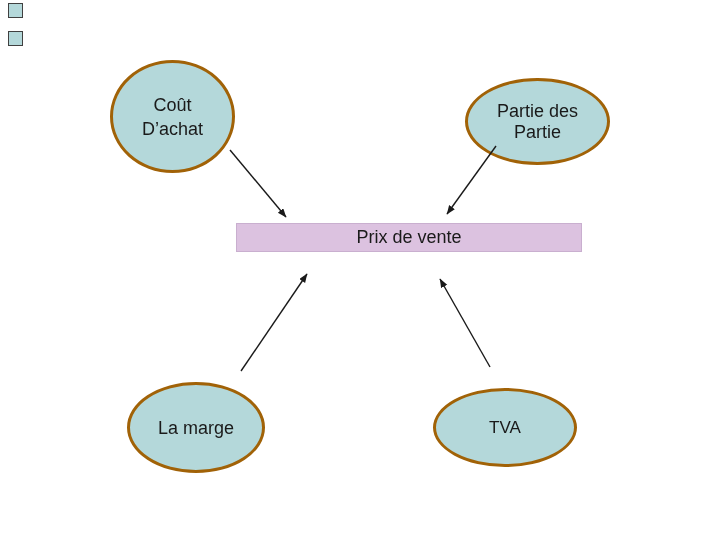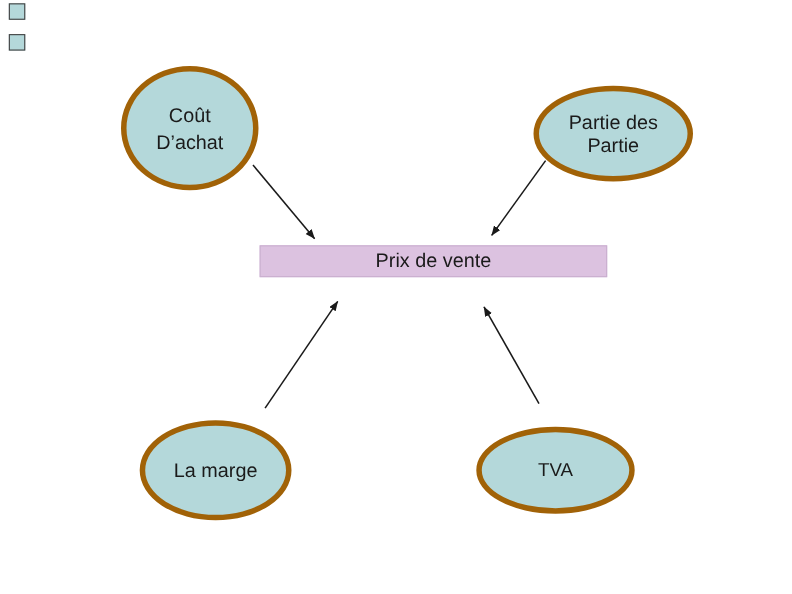--- a/index.html
+++ b/index.html
@@ -13,41 +13,41 @@
     height: 540px;
     background: #ffffff;
     overflow: hidden;
     font-family: "Liberation Sans", sans-serif;
     color: #1a1a1a;
   }
   .node-ellipse {
     position: absolute;
     border-radius: 50%;
     background: #b4d8da;
-    border: 5px solid #a16207;
+    border: 3px solid #a16207;
     display: flex;
     flex-direction: column;
     align-items: center;
     justify-content: center;
     text-align: center;
     box-sizing: border-box;
   }
   .node-line {
     display: block;
     white-space: nowrap;
   }
   #node-cout   { left: 110px; top: 60px;  width: 125px; height: 113px; font-size: 18px; line-height: 24px; }
-  #node-partie { left: 485px; top: 78px;  width: 145px; height: 87px;  font-size: 18px; line-height: 21px; }
+  #node-partie { left: 465px; top: 78px;  width: 145px; height: 87px;  font-size: 18px; line-height: 21px; }
   #node-marge  { left: 127px; top: 382px; width: 138px; height: 91px;  font-size: 18px; line-height: 22px; }
   #node-tva    { left: 433px; top: 388px; width: 144px; height: 79px;  font-size: 17px; line-height: 22px; }
   .center-box {
     position: absolute;
     left: 236px;
     top: 223px;
-    width: 316px;
+    width: 346px;
     height: 29px;
     background: #dcc2e0;
     border: 1px solid #c9afcf;
     box-sizing: border-box;
     display: flex;
     align-items: center;
     justify-content: center;
     font-size: 18px;
   }
   .arrows-layer {

